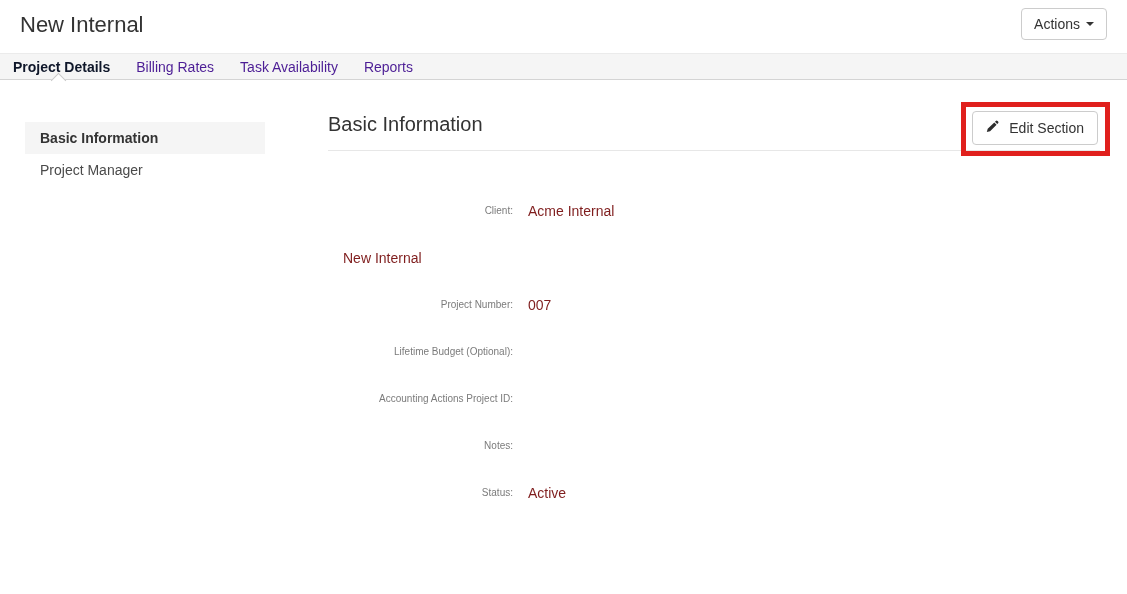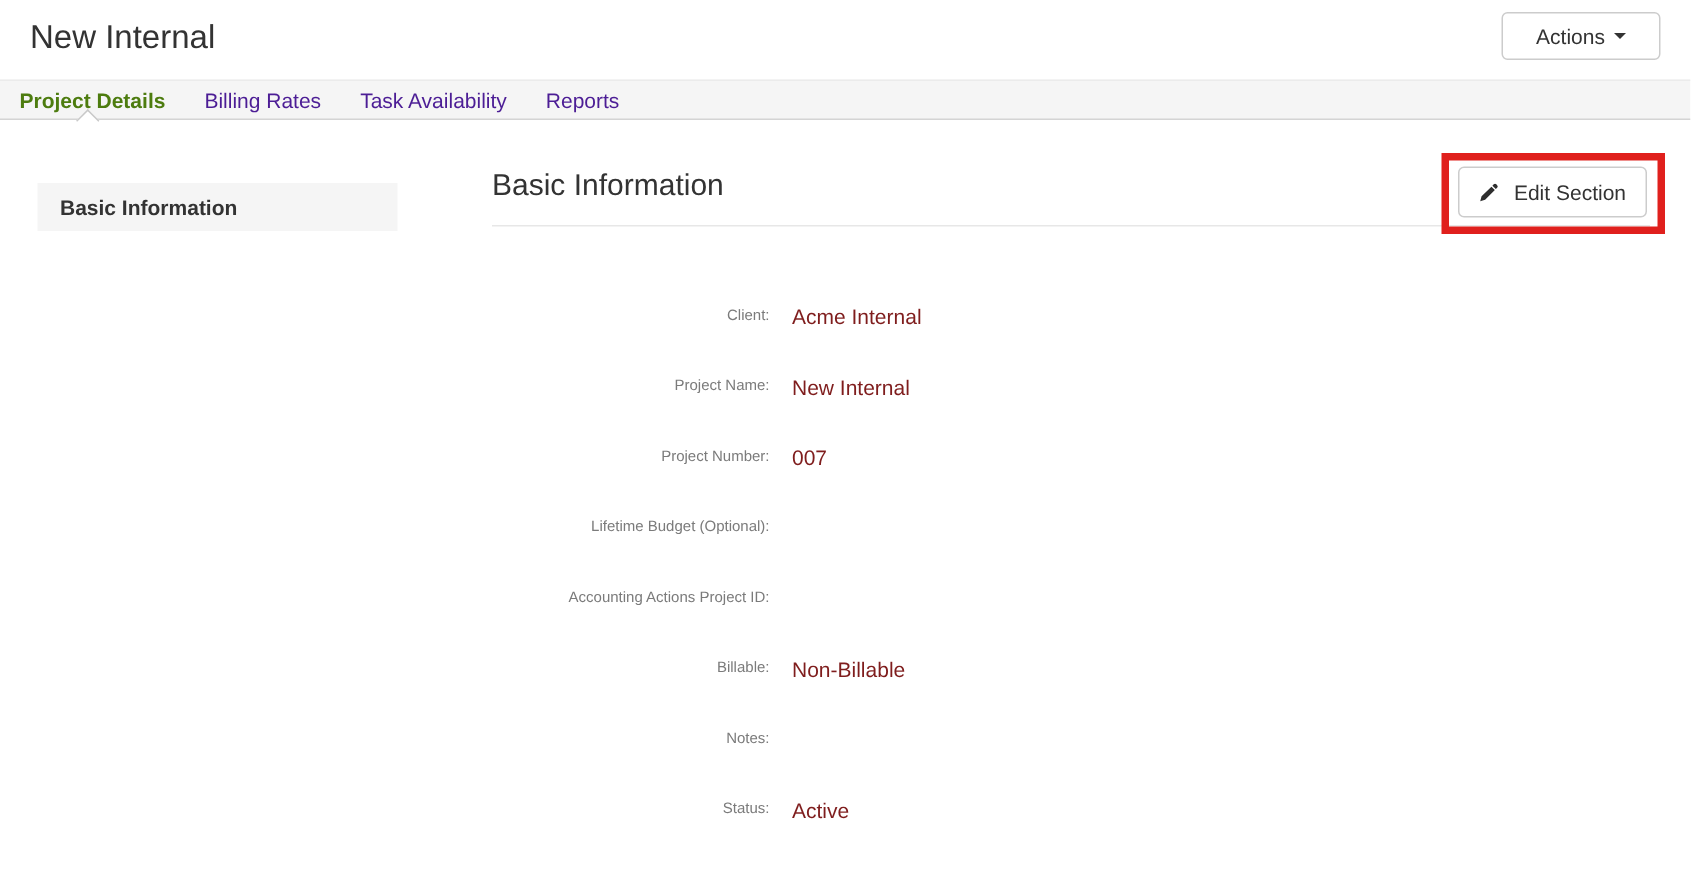--- a/index.html
+++ b/index.html
@@ -15,21 +15,21 @@
 
   
   .page-header { position: relative; height: 53px; background: #ffffff; }
   .page-title {
     margin: 0; position: absolute; left: 20px; top: 12px;
     font-size: 22px; font-weight: 400; color: #333333;
   }
   .actions-btn {
     position: absolute; top: 8px; right: 20px;
     display: inline-flex; align-items: center;
-    padding: 7px 22px;
+    padding: 7px 12px;
     background: #ffffff; border: 1px solid #cccccc; border-radius: 4px;
     font-family: inherit; font-size: 14px; color: #333333; cursor: pointer;
   }
   .caret {
     display: inline-block; margin-left: 6px;
     width: 0; height: 0;
     border-top: 4px solid #333333;
     border-left: 4px solid transparent;
     border-right: 4px solid transparent;
   }
@@ -38,21 +38,21 @@
   .tabbar {
     position: relative; height: 27px;
     background: #f5f5f5;
     border-top: 1px solid #ebebeb;
     border-bottom: 1px solid #d4d4d4;
     display: flex; align-items: center;
     padding-left: 13px;
     font-size: 14px;
   }
   .tab { margin-right: 26px; color: #4c1d95; cursor: pointer; white-space: nowrap; }
-  .tab.active { font-weight: 700; color: #4d7c0f; }
+  .tab.active { font-weight: 700; color: #0f172a; }
   .tab-notch {
     position: absolute; left: 53px; bottom: -7px;
     width: 11px; height: 11px;
     background: #ffffff;
     border-top: 1px solid #c9c9c9;
     border-left: 1px solid #c9c9c9;
     transform: rotate(45deg);
   }
 
   
@@ -76,21 +76,21 @@
   .section-title { margin: 0; font-size: 20px; font-weight: 400; color: #333333; }
 
   .annotation-box {
     position: absolute; top: -11px; right: -10px;
     border: 5px solid #e0201d;
     padding: 4px 7px 6px 6px;
     background: transparent;
     z-index: 2;
   }
   .edit-btn {
-    display: inline-flex; align-items: center;
+    display: inline-flex; 
     padding: 8px 13px;
     background: #ffffff; border: 1px solid #cccccc; border-radius: 4px;
     font-family: inherit; font-size: 14px; color: #333333; cursor: pointer;
   }
   .pencil-icon { display: inline-flex; margin-right: 10px; }
 
   
   .form { margin-top: 51px; }
   .field-row { display: flex; margin-bottom: 29px; }
   .field-label {
@@ -123,20 +123,21 @@
     <div class="tab">Billing Rates</div>
     <div class="tab">Task Availability</div>
     <div class="tab">Reports</div>
     <div class="tab-notch"></div>
   </nav>
 
   <div class="content">
 
     <aside class="sidebar">
       <div class="side-item selected">Basic Information</div>
+      <div class="side-item">Project Manager</div>
     </aside>
 
     <main class="main">
 
       <div class="section-header">
         <h2 class="section-title">Basic Information</h2>
         <div class="annotation-box">
           <button class="edit-btn">
             <span class="pencil-icon">
               <svg width="13" height="13" viewBox="0 0 16 16" aria-hidden="true">
@@ -147,37 +148,32 @@
           </button>
         </div>
       </div>
 
       <div class="form">
         <div class="field-row">
           <div class="field-label">Client:</div>
           <div class="field-value">Acme Internal</div>
         </div>
         <div class="field-row">
-          <div class="field-label">Project Name:</div>
           <div class="field-value">New Internal</div>
         </div>
         <div class="field-row">
           <div class="field-label">Project Number:</div>
           <div class="field-value">007</div>
         </div>
         <div class="field-row">
           <div class="field-label">Lifetime Budget (Optional):</div>
         </div>
         <div class="field-row">
           <div class="field-label">Accounting Actions Project ID:</div>
           <div class="field-value"></div>
-        </div>
-        <div class="field-row">
-          <div class="field-label">Billable:</div>
-          <div class="field-value">Non-Billable</div>
         </div>
         <div class="field-row">
           <div class="field-label">Notes:</div>
           <div class="field-value"></div>
         </div>
         <div class="field-row">
           <div class="field-label">Status:</div>
           <div class="field-value">Active</div>
         </div>
       </div>

